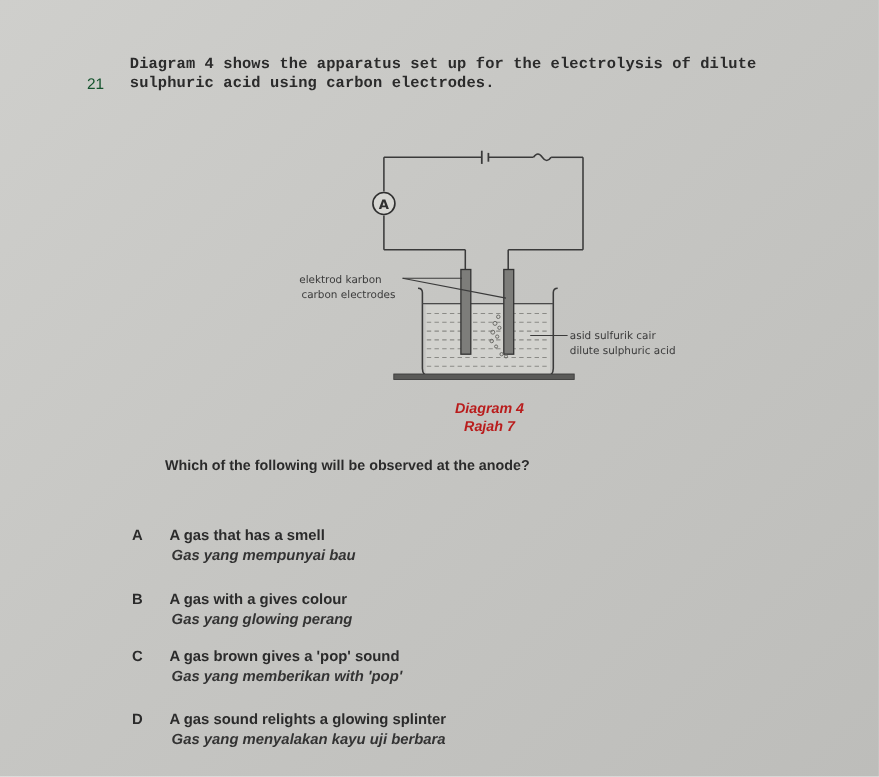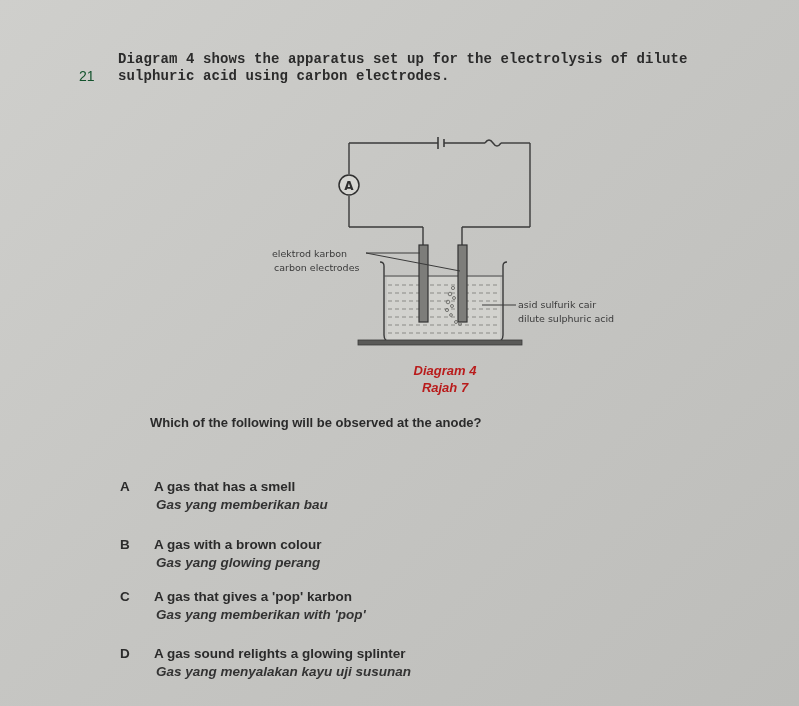--- a/index.html
+++ b/index.html
@@ -120,32 +120,32 @@
   <div>Rajah 7</div>
 </div>
 
 <div class="question">
   <div class="en">Which of the following will be observed at the anode?</div>
 </div>
 
 <div class="option" style="top:478px;">
   <span class="letter">A</span>
   <span class="en">A gas that has a smell</span>
-  <span class="ms">Gas yang memberikan bau</span>
+  <span class="ms">Gas yang mempunyai bau</span>
 </div>
 
 <div class="option" style="top:536px;">
   <span class="letter">B</span>
-  <span class="en">A gas with a brown colour</span>
+  <span class="en">A gas with a gives colour</span>
   <span class="ms">Gas yang glowing perang</span>
 </div>
 
 <div class="option" style="top:588px;">
   <span class="letter">C</span>
-  <span class="en">A gas that gives a 'pop' karbon</span>
+  <span class="en">A gas brown gives a 'pop' sound</span>
   <span class="ms">Gas yang memberikan with 'pop'</span>
 </div>
 
 <div class="option" style="top:645px;">
   <span class="letter">D</span>
   <span class="en">A gas sound relights a glowing splinter</span>
-  <span class="ms">Gas yang menyalakan kayu uji susunan</span>
+  <span class="ms">Gas yang menyalakan kayu uji berbara</span>
 </div>
 
 </body></html>

